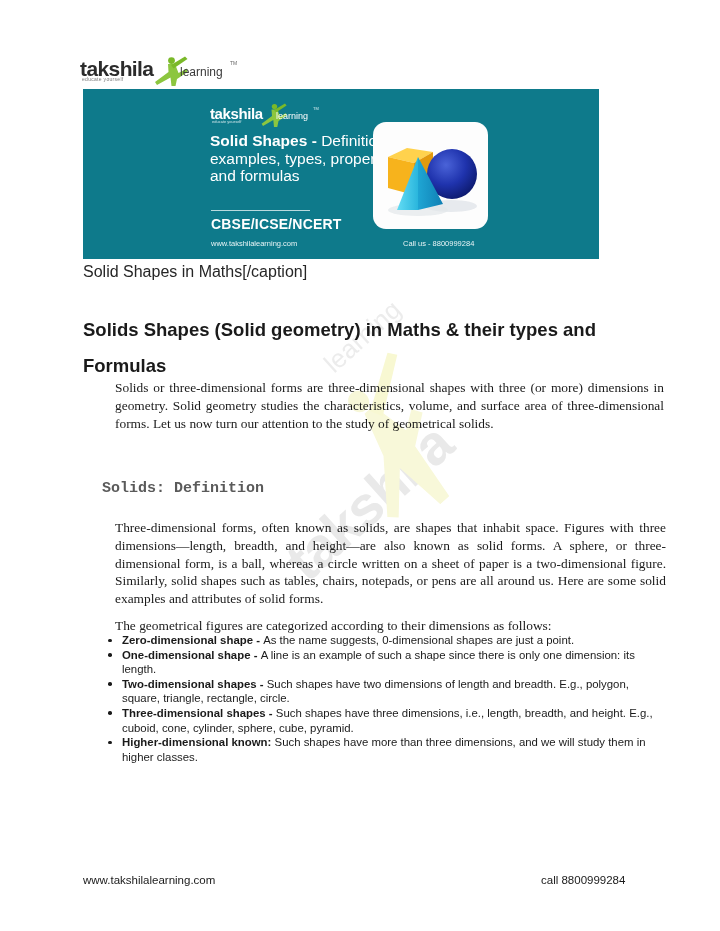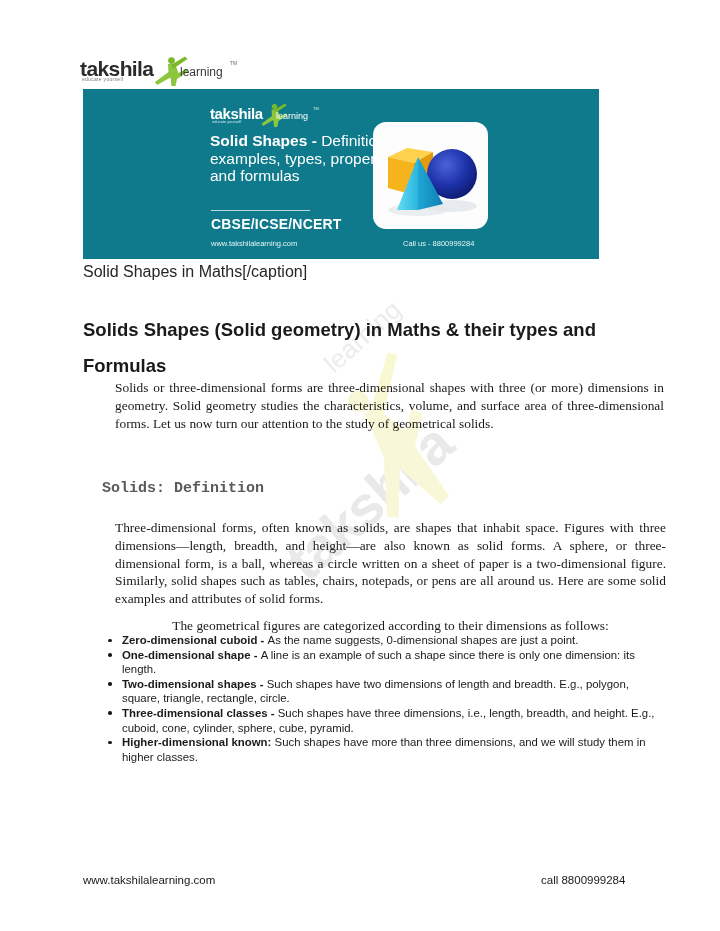--- a/index.html
+++ b/index.html
@@ -282,21 +282,21 @@
   }
   #para-definition {
     left: 83px;
     top: 506px;
     width: 551px;
   }
   #para-categories {
     left: 83px;
     top: 604px;
     width: 551px;
-    text-align: center;
+    text-align: left;
   }
 
   .bullet-list {
     position: absolute;
     left: 98px;
     top: 633px;
     width: 545px;
     margin: 0;
     padding: 0 0 0 24px;
     list-style: none;
@@ -434,30 +434,30 @@
   <p class="para" id="para-intro">Solids or three-dimensional forms are three-dimensional shapes with three (or more) dimensions in geometry. Solid geometry studies the characteristics, volume, and surface area of three-dimensional forms. Let us now turn our attention to the study of geometrical solids.</p>
 
   <h2 class="sub-heading">Solids: Definition</h2>
 
   <p class="para" id="para-definition">Three-dimensional forms, often known as solids, are shapes that inhabit space. Figures with three dimensions—length, breadth, and height—are also known as solid forms. A sphere, or three-dimensional form, is a ball, whereas a circle written on a sheet of paper is a two-dimensional figure. Similarly, solid shapes such as tables, chairs, notepads, or pens are all around us. Here are some solid examples and attributes of solid forms.</p>
 
   <p class="para" id="para-categories">The geometrical figures are categorized according to their dimensions as follows:</p>
 
   <ul class="bullet-list">
     <li>
-      <span class="lead">Zero-dimensional cuboid - </span><span>As the name suggests, 0-dimensional shapes are just a point.</span>
+      <span class="lead">Zero-dimensional shape - </span><span>As the name suggests, 0-dimensional shapes are just a point.</span>
     </li>
     <li>
       <span class="lead">One-dimensional shape - </span><span>A line is an example of such a shape since there is only one dimension: its length.</span>
     </li>
     <li>
       <span class="lead">Two-dimensional shapes - </span><span>Such shapes have two dimensions of length and breadth. E.g., polygon, square, triangle, rectangle, circle.</span>
     </li>
     <li>
-      <span class="lead">Three-dimensional classes - </span><span>Such shapes have three dimensions, i.e., length, breadth, and height. E.g., cuboid, cone, cylinder, sphere, cube, pyramid.</span>
+      <span class="lead">Three-dimensional shapes - </span><span>Such shapes have three dimensions, i.e., length, breadth, and height. E.g., cuboid, cone, cylinder, sphere, cube, pyramid.</span>
     </li>
     <li>
       <span class="lead">Higher-dimensional known: </span><span>Such shapes have more than three dimensions, and we will study them in higher classes.</span>
     </li>
   </ul>
 
   <div class="footer-left">www.takshilalearning.com</div>
   <div class="footer-right">call 8800999284</div>
 
 </div>

